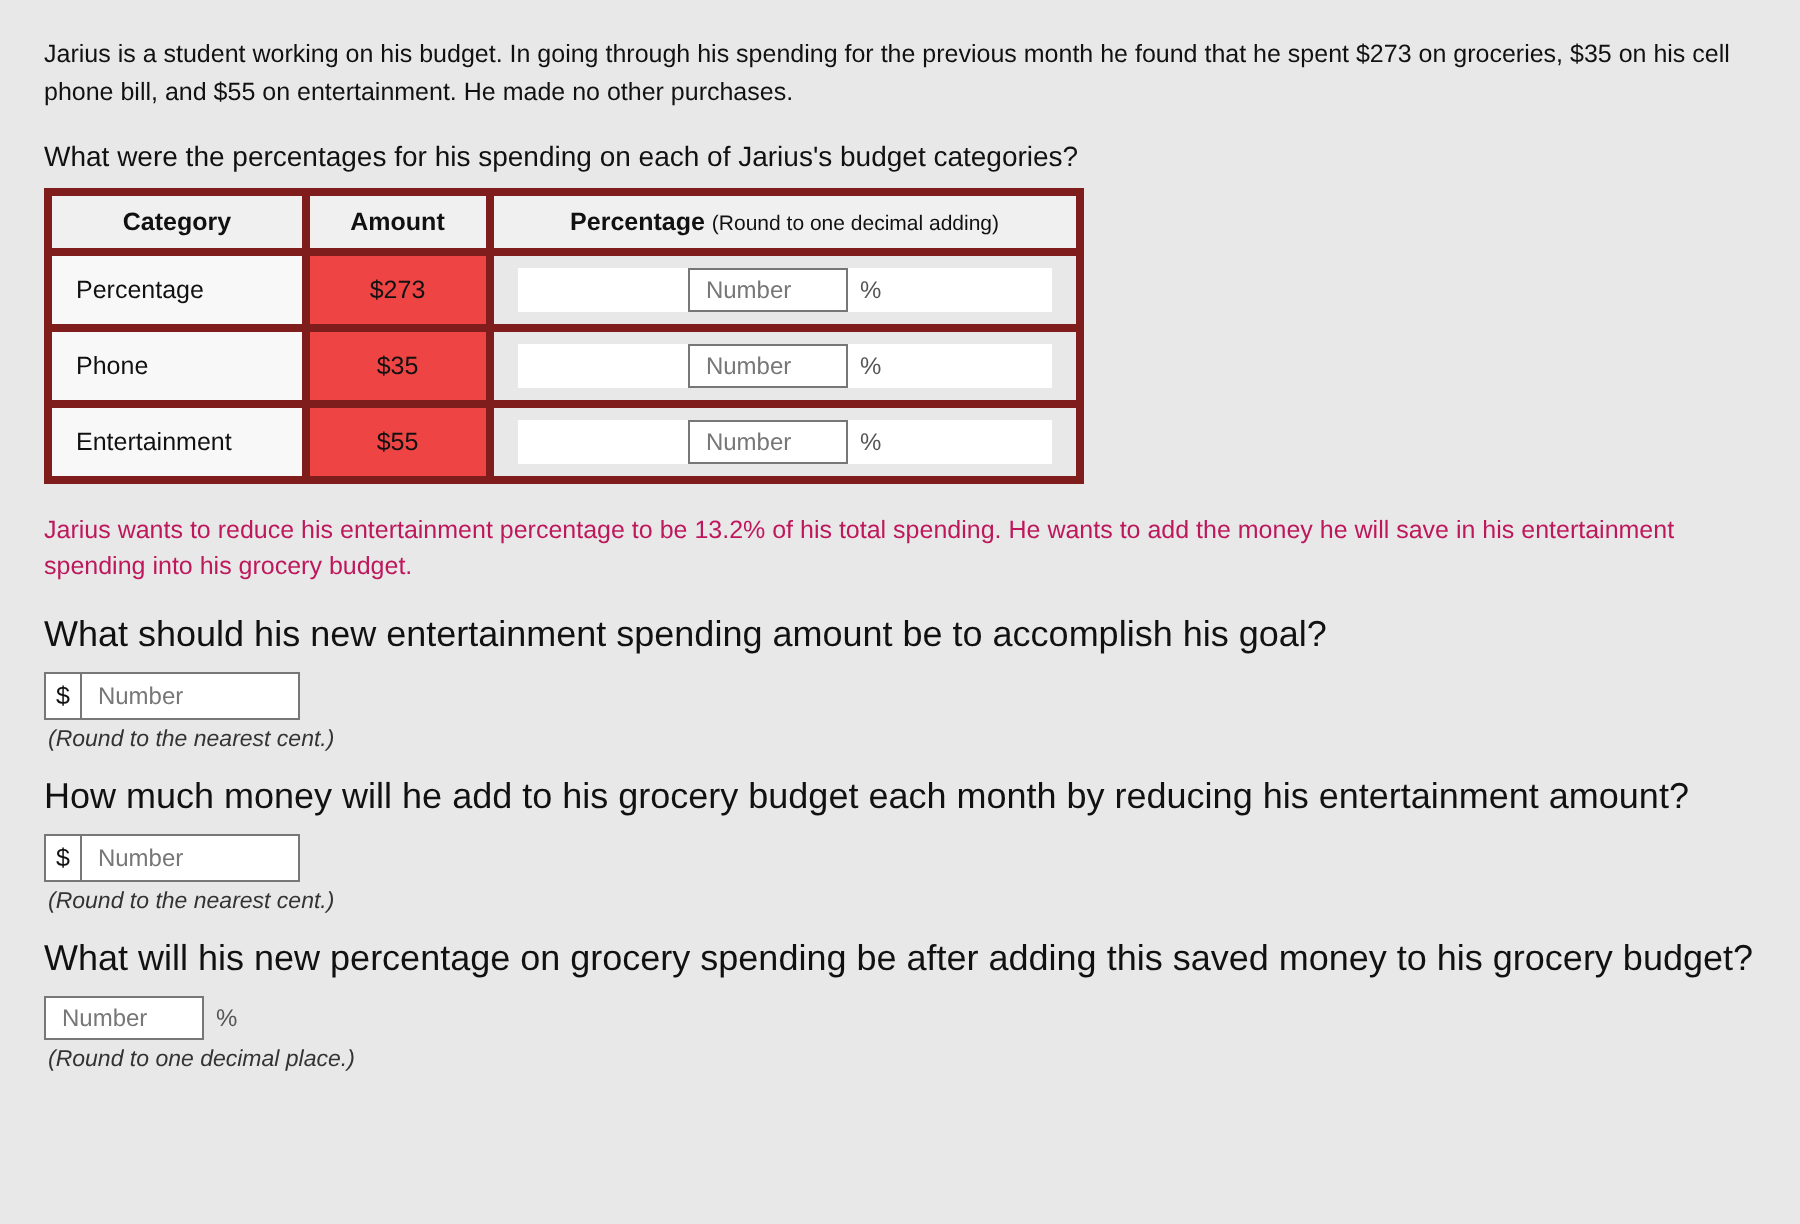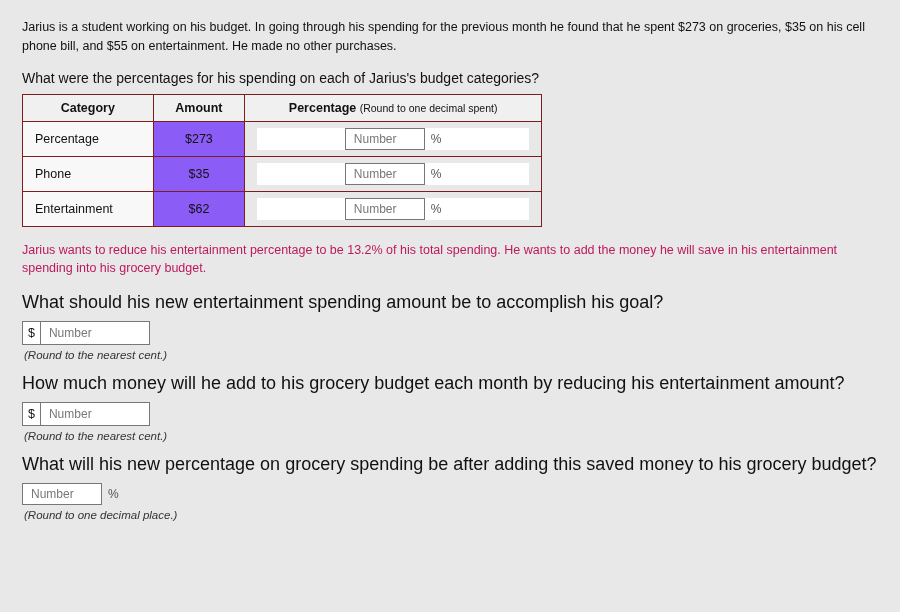--- a/index.html
+++ b/index.html
@@ -31,21 +31,21 @@
       color: #111;
     }
 
     table {
       border-collapse: collapse;
       margin-bottom: 14px;
       min-width: 520px;
     }
 
     table th, table td {
-      border: 1px solid #7f1d1d;
+      border: 4px solid #7f1d1d;
       padding: 6px 12px;
       font-size: 12.5px;
       vertical-align: middle;
     }
 
     table thead th {
       background-color: #f0f0f0;
       font-weight: bold;
       text-align: center;
     }
@@ -57,21 +57,21 @@
     table thead th:nth-child(2) {
       text-align: center;
     }
 
     table td:first-child {
       background-color: #f8f8f8;
     }
 
     table td:nth-child(2) {
       text-align: center;
-      background-color: #8b5cf6;
+      background-color: #ef4444;
     }
 
     .percentage-cell {
       display: flex;
       align-items: center;
       justify-content: center;
       gap: 6px;
       background-color: #fff;
     }
 
@@ -162,21 +162,21 @@
 <p class="intro-text">Jarius is a student working on his budget. In going through his spending for the previous month he found that he spent $273 on groceries, $35 on his cell phone bill, and $55 on entertainment. He made no other purchases.</p>
 
 <p class="question-text">What were the percentages for his spending on each of Jarius's budget categories?</p>
 
 <table>
   <thead>
     <tr>
       <th>Category</th>
       <th>Amount</th>
       <th>
-        Percentage <span class="percentage-header-small">(Round to one decimal spent)</span>
+        Percentage <span class="percentage-header-small">(Round to one decimal adding)</span>
       </th>
     </tr>
   </thead>
   <tbody>
     <tr>
       <td>Percentage</td>
       <td>$273</td>
       <td>
         <div class="percentage-cell">
           <span class="number-input-box">Number</span>
@@ -189,21 +189,21 @@
       <td>$35</td>
       <td>
         <div class="percentage-cell">
           <span class="number-input-box">Number</span>
           <span class="percent-sign">%</span>
         </div>
       </td>
     </tr>
     <tr>
       <td>Entertainment</td>
-      <td>$62</td>
+      <td>$55</td>
       <td>
         <div class="percentage-cell">
           <span class="number-input-box">Number</span>
           <span class="percent-sign">%</span>
         </div>
       </td>
     </tr>
   </tbody>
 </table>
 

